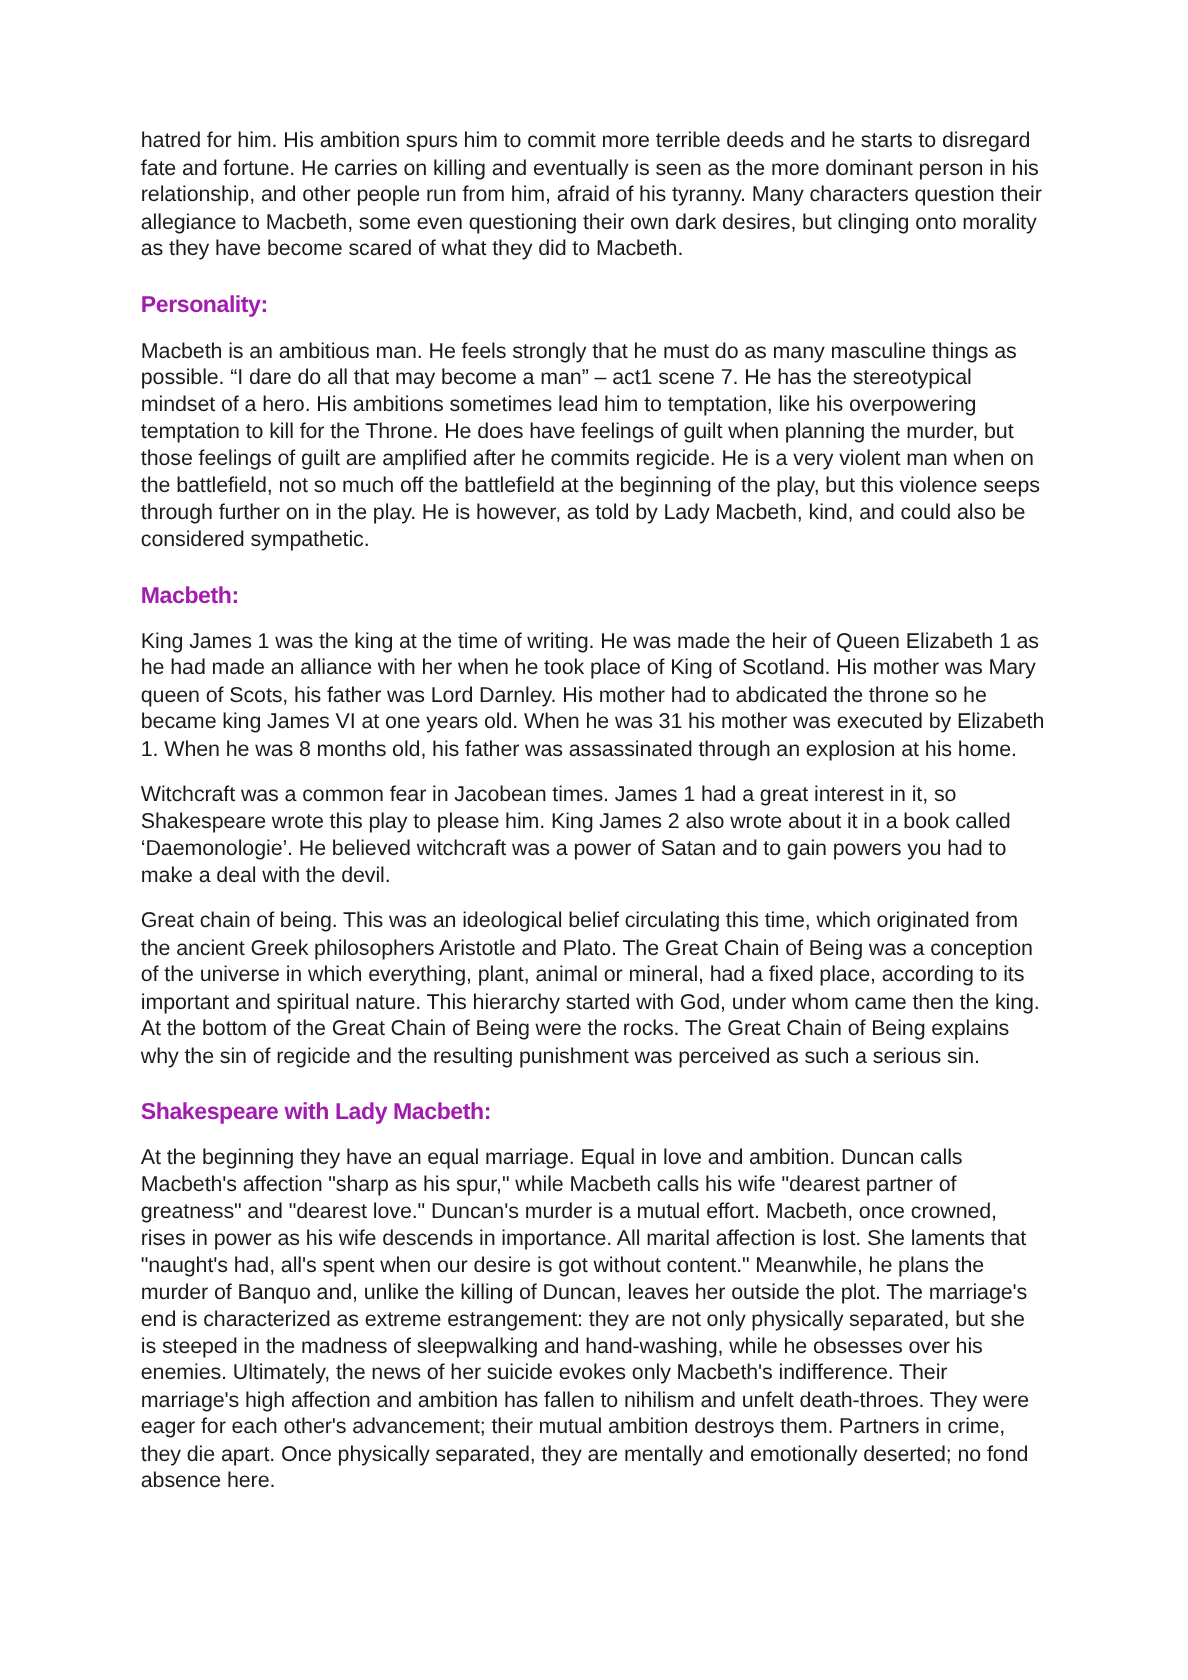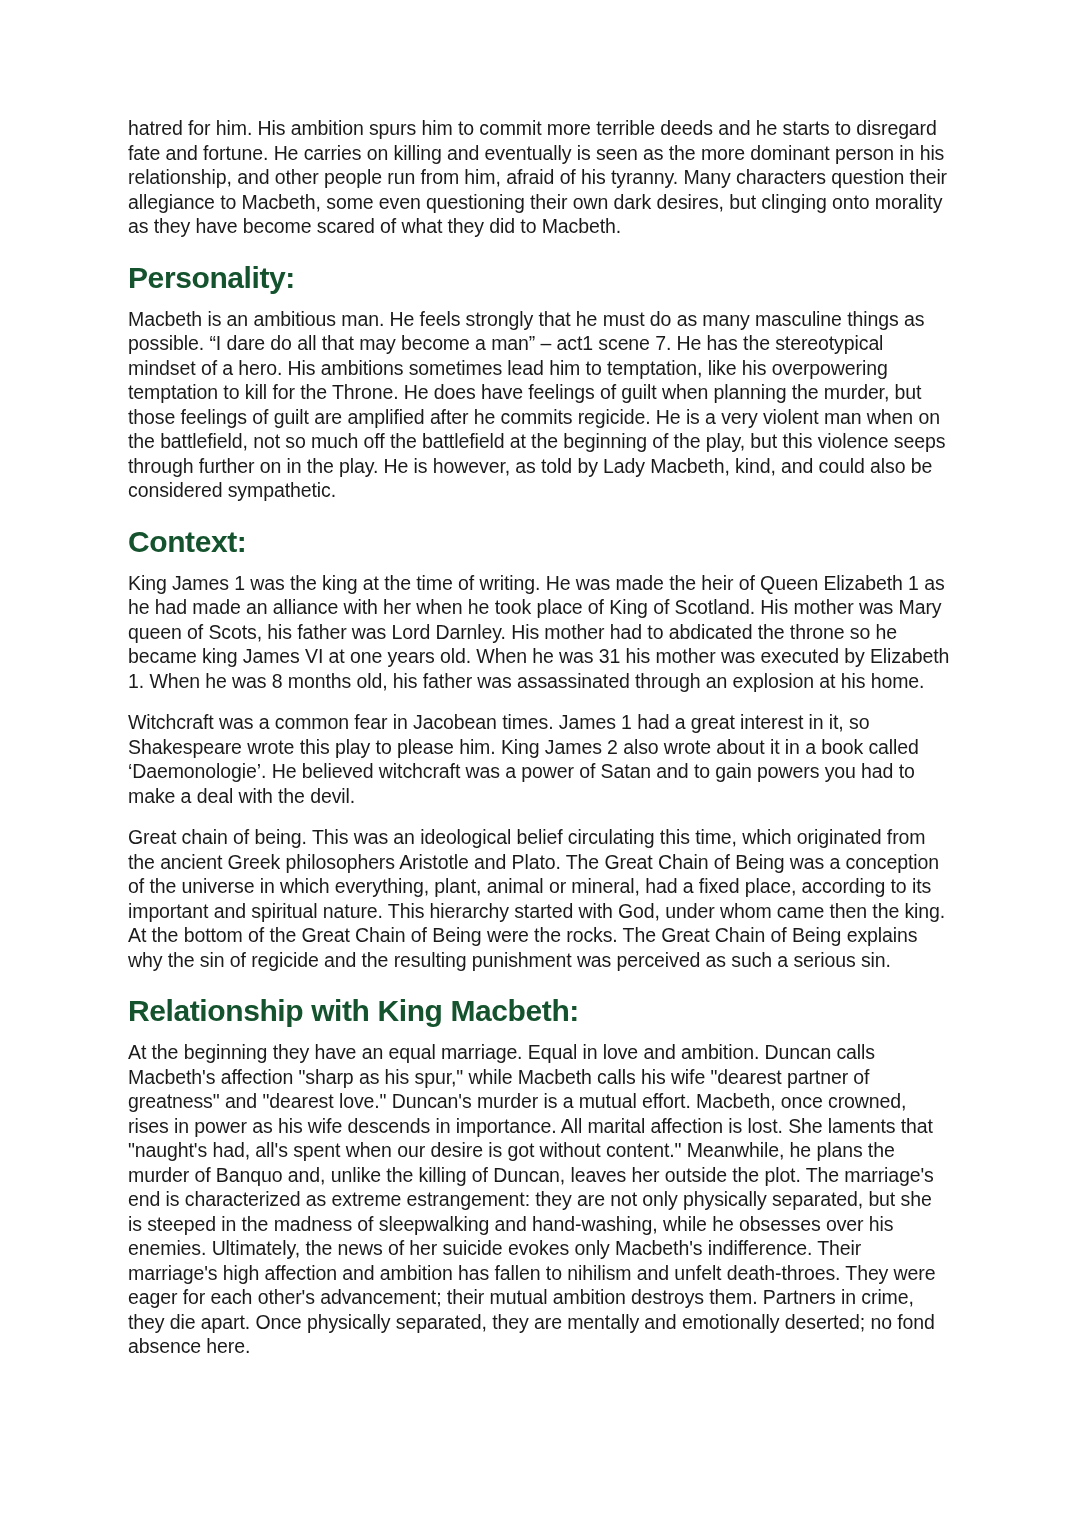--- a/index.html
+++ b/index.html
@@ -25,47 +25,47 @@
     margin: 0 0 17px 0;
     font-size: 19.5px;
     line-height: 24.5px;
     font-weight: 500;
     letter-spacing: -0.1px;
     color: #1b1b1b;
     text-align: left;
   }
   .doc h2 {
     margin: 24px 0 14px 0;
-    font-size: 30px;
+    font-size: 21px;
     line-height: 30px;
     font-weight: 700;
     letter-spacing: -0.4px;
-    color: #14532d;
+    color: #a21caf;
   }
   .doc section { margin: 0; }
 </style>
 </head>
 <body>
 
 <div class="page">
   <div class="doc">
 
     <p>hatred for him. His ambition spurs him to commit more terrible deeds and he starts to disregard fate and fortune. He carries on killing and eventually is seen as the more dominant person in his relationship, and other people run from him, afraid of his tyranny. Many characters question their allegiance to Macbeth, some even questioning their own dark desires, but clinging onto morality as they have become scared of what they did to Macbeth.</p>
 
     <section>
       <h2>Personality:</h2>
       <p>Macbeth is an ambitious man. He feels strongly that he must do as many masculine things as possible. “I dare do all that may become a man” – act1 scene 7. He has the stereotypical mindset of a hero. His ambitions sometimes lead him to temptation, like his overpowering temptation to kill for the Throne. He does have feelings of guilt when planning the murder, but those feelings of guilt are amplified after he commits regicide. He is a very violent man when on the battlefield, not so much off the battlefield at the beginning of the play, but this violence seeps through further on in the play. He is however, as told by Lady Macbeth, kind, and could also be considered sympathetic.</p>
     </section>
 
     <section>
-      <h2>Context:</h2>
+      <h2>Macbeth:</h2>
       <p>King James 1 was the king at the time of writing. He was made the heir of Queen Elizabeth 1 as he had made an alliance with her when he took place of King of Scotland. His mother was Mary queen of Scots, his father was Lord Darnley. His mother had to abdicated the throne so he became king James VI at one years old. When he was 31 his mother was executed by Elizabeth 1. When he was 8 months old, his father was assassinated through an explosion at his home.</p>
       <p>Witchcraft was a common fear in Jacobean times. James 1 had a great interest in it, so Shakespeare wrote this play to please him. King James 2 also wrote about it in a book called ‘Daemonologie’. He believed witchcraft was a power of Satan and to gain powers you had to make a deal with the devil.</p>
       <p>Great chain of being. This was an ideological belief circulating this time, which originated from the ancient Greek philosophers Aristotle and Plato. The Great Chain of Being was a conception of the universe in which everything, plant, animal or mineral, had a fixed place, according to its important and spiritual nature. This hierarchy started with God, under whom came then the king. At the bottom of the Great Chain of Being were the rocks. The Great Chain of Being explains why the sin of regicide and the resulting punishment was perceived as such a serious sin.</p>
     </section>
 
     <section>
-      <h2>Relationship with King Macbeth:</h2>
+      <h2>Shakespeare with Lady Macbeth:</h2>
       <p>At the beginning they have an equal marriage. Equal in love and ambition. Duncan calls Macbeth's affection "sharp as his spur," while Macbeth calls his wife "dearest partner of greatness" and "dearest love." Duncan's murder is a mutual effort. Macbeth, once crowned, rises in power as his wife descends in importance. All marital affection is lost. She laments that "naught's had, all's spent when our desire is got without content." Meanwhile, he plans the murder of Banquo and, unlike the killing of Duncan, leaves her outside the plot. The marriage's end is characterized as extreme estrangement: they are not only physically separated, but she is steeped in the madness of sleepwalking and hand-washing, while he obsesses over his enemies. Ultimately, the news of her suicide evokes only Macbeth's indifference. Their marriage's high affection and ambition has fallen to nihilism and unfelt death-throes. They were eager for each other's advancement; their mutual ambition destroys them. Partners in crime, they die apart. Once physically separated, they are mentally and emotionally deserted; no fond absence here.</p>
     </section>
 
   </div>
 </div>
 
 </body></html>

